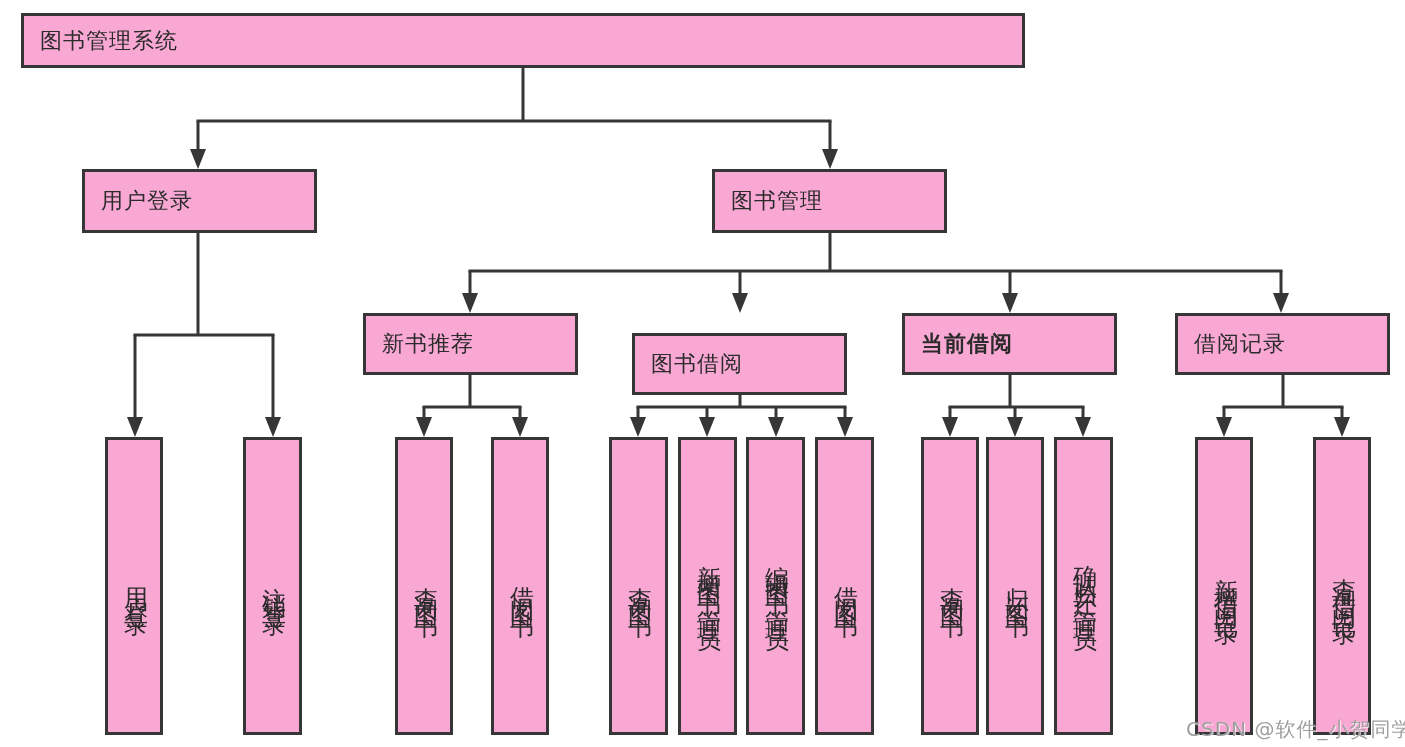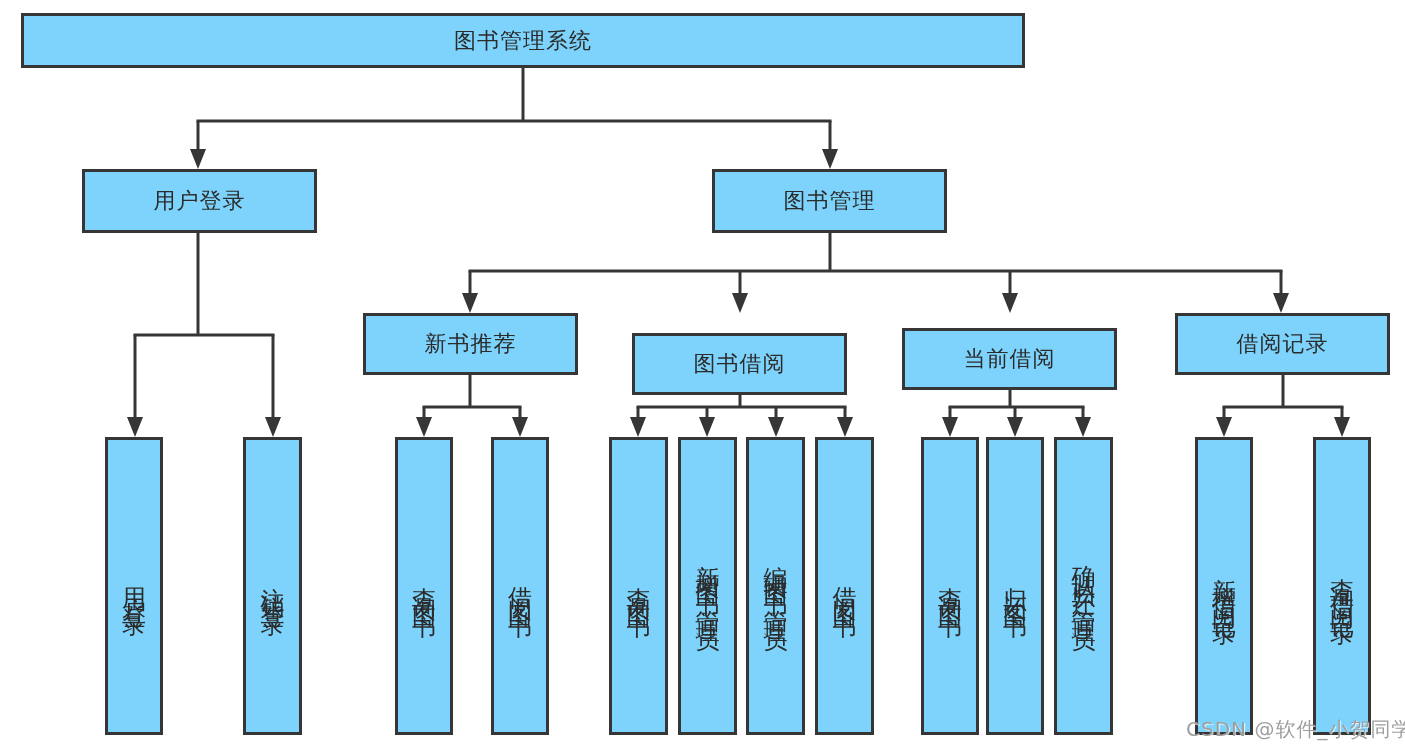--- a/index.html
+++ b/index.html
@@ -9,25 +9,26 @@
     height: 747px;
     background: #ffffff;
     font-family: "DejaVu Sans", "Liberation Sans", sans-serif;
     color: #2b2b2b;
     overflow: hidden;
   }
   .box {
     position: absolute;
     box-sizing: border-box;
     border: 3px solid #363636;
-    background: #7dd3fc;
+    background: #f9a8d4;
     display: flex;
     align-items: center;
-    justify-content: center;
+    justify-content: flex-start;
     text-align: center;
+    padding-left: 16px;
   }
   .box.h span {
     font-size: 22px;
     letter-spacing: 1px;
     color: #2b2b2b;
     white-space: nowrap;
   }
   .box.v span {
     writing-mode: vertical-rl;
     text-orientation: mixed;
@@ -134,21 +135,21 @@
   <div class="box h" style="left:363px; top:313px; width:215px; height:62px;">
     <span>新书推荐</span>
   </div>
 
   <div class="box h" style="left:712px; top:169px; width:235px; height:64px;">
     <span>图书管理</span>
   </div>
   <div class="box h" style="left:632px; top:313px; width:215px; height:62px;margin-top:20px;">
     <span>图书借阅</span>
   </div>
-  <div class="box h" style="left:902px; top:328px; width:215px; height:62px;">
+  <div class="box h" style="left:902px; top:313px; width:215px; height:62px;font-weight:bold;">
     <span>当前借阅</span>
   </div>
   <div class="box h" style="left:1175px; top:313px; width:215px; height:62px;">
     <span>借阅记录</span>
   </div>
 
   <div class="box v" style="left:105px; top:437px; width:58px; height:298px;">
     <span>用户登录</span>
   </div>
   <div class="box v" style="left:243px; top:437px; width:59px; height:298px;">

